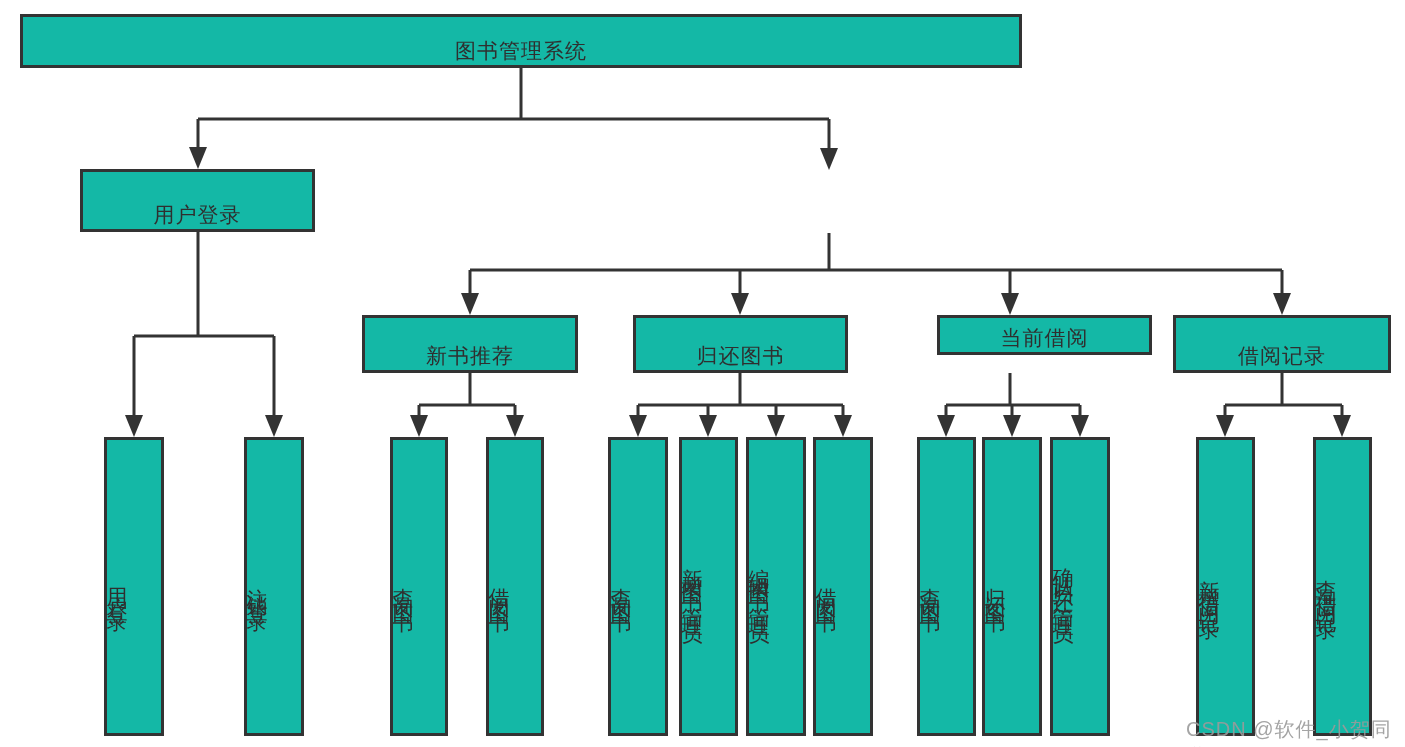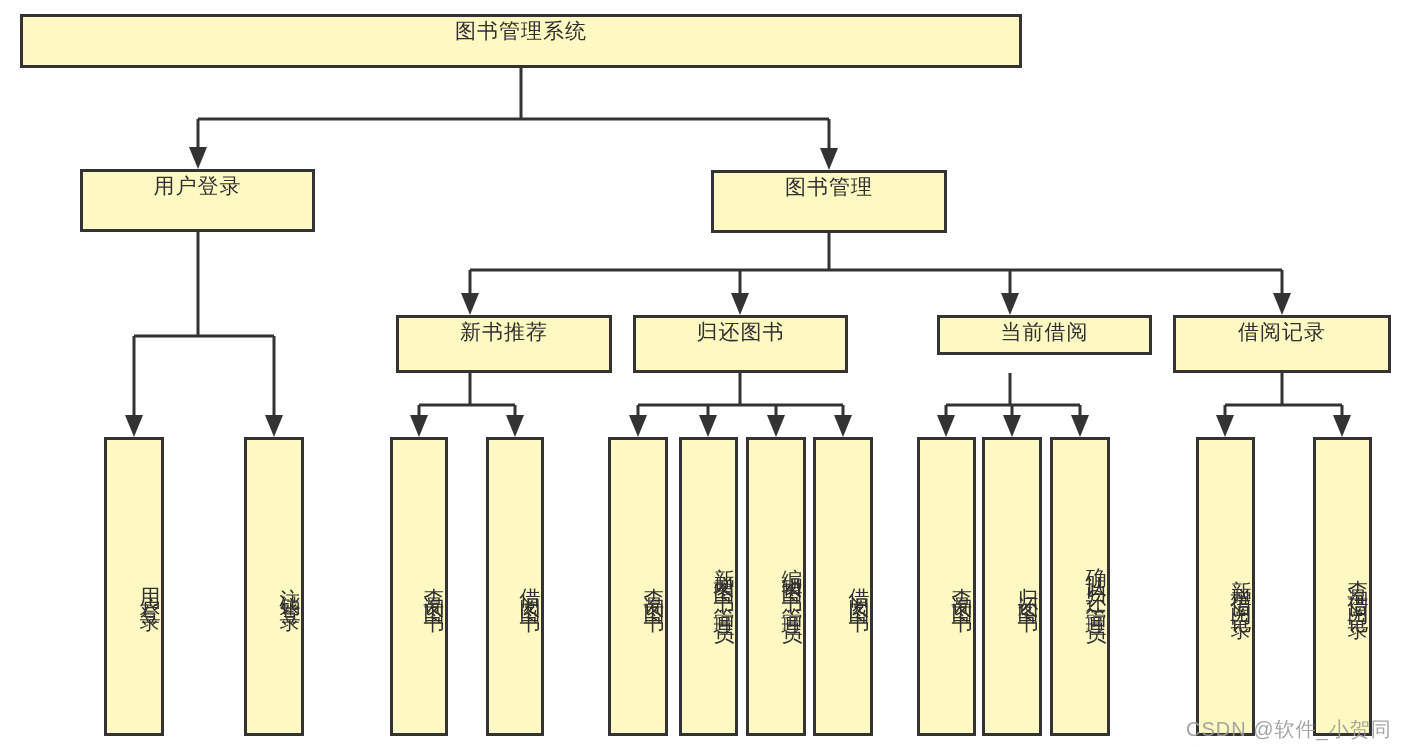--- a/index.html
+++ b/index.html
@@ -14,24 +14,24 @@
   }
   .connectors {
     position: absolute;
     left: 0; top: 0;
     width: 1405px; height: 747px;
     pointer-events: none;
   }
   .node {
     position: absolute;
     border: 3px solid #333333;
-    background: #fef9c3;
+    background: #14b8a6;
     color: #2f2f2f;
     display: flex;
-    align-items: flex-start;
+    align-items: flex-end;
     justify-content: center;
     font-size: 21px;
     letter-spacing: 1px;
     white-space: nowrap;
   }
   .v-node {
     writing-mode: vertical-rl;
     text-orientation: mixed;
     letter-spacing: 8px;
     white-space: normal;
@@ -92,25 +92,22 @@
     </g>
   </svg>
 
   <div class="node" style="left:20px; top:14px; width:1002px; height:54px;">
     <span>图书管理系统</span>
   </div>
 
   <div class="node" style="left:80px; top:169px; width:235px; height:63px;">
     <span>用户登录</span>
   </div>
-  <div class="node" style="left:711px; top:170px; width:236px; height:63px;">
-    <span>图书管理</span>
-  </div>
 
-  <div class="node" style="left:362px; top:315px; width:216px; height:58px;margin-left:34px;">
+  <div class="node" style="left:362px; top:315px; width:216px; height:58px;">
     <span>新书推荐</span>
   </div>
   <div class="node" style="left:633px; top:315px; width:215px; height:58px;">
     <span>归还图书</span>
   </div>
   <div class="node" style="left:937px; top:315px; width:215px; height:40px;font-family:Liberation Serif, serif;">
     <span>当前借阅</span>
   </div>
   <div class="node" style="left:1173px; top:315px; width:218px; height:58px;">
     <span>借阅记录</span>

